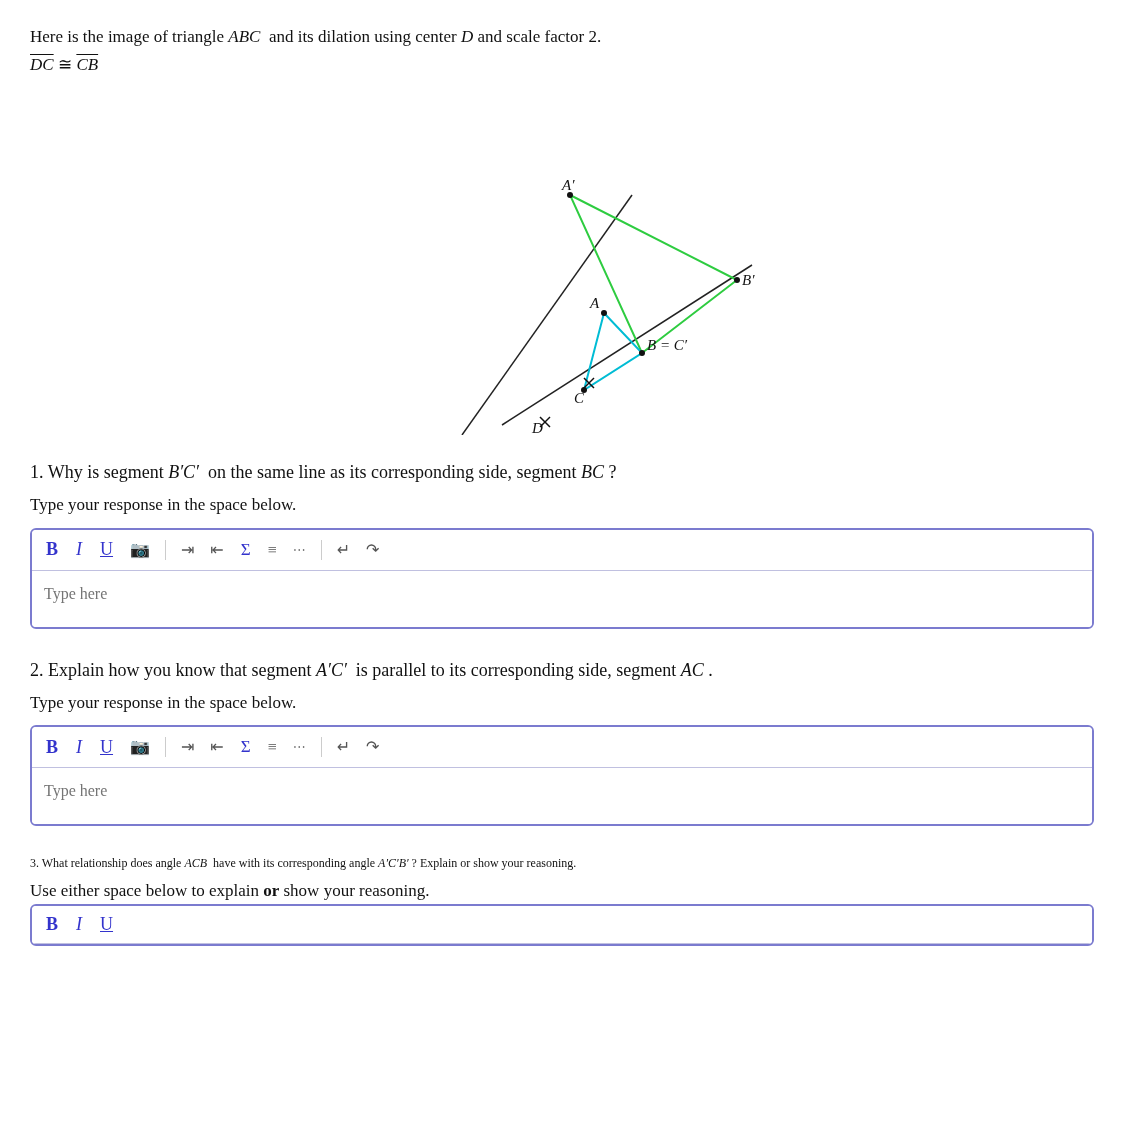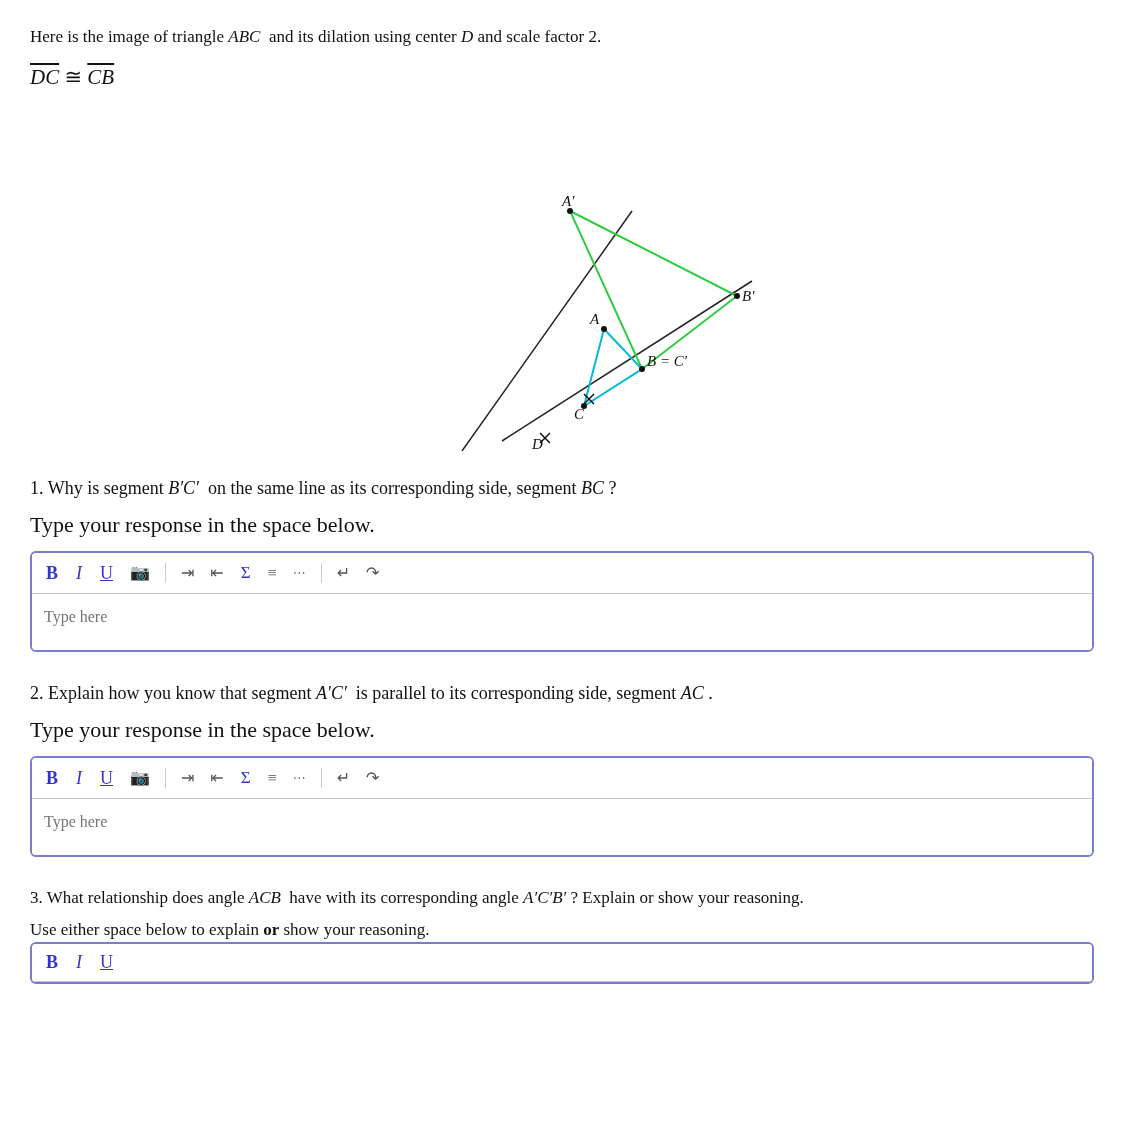--- a/index.html
+++ b/index.html
@@ -7,25 +7,25 @@
       font-family: Georgia, 'Times New Roman', serif;
       background: #fff;
       color: #111;
       width: 1124px;
       min-height: 1136px;
       padding: 24px 30px;
       font-size: 17px;
       line-height: 1.5;
     }
     .intro-text {
-      margin-bottom: 12px;
+      margin-bottom: 2px;
       font-size: 17px;
     }
     .congruence-line {
-      font-size: 21px;
+      font-size: 17px;
       margin-bottom: 18px;
       font-family: Georgia, serif;
     }
     .overline {
       text-decoration: overline;
       font-style: normal;
     }
     .diagram-area {
       width: 100%;
       display: flex;
@@ -34,21 +34,21 @@
     }
     svg.diagram {
       width: 480px;
       height: 340px;
     }
     .question-text {
       font-size: 18px;
       margin-bottom: 6px;
     }
     .response-prompt {
-      font-size: 22px;
+      font-size: 17px;
       margin-bottom: 10px;
     }
     .editor-box {
       border: 2px solid #7b7bcf;
       border-radius: 6px;
       margin-bottom: 28px;
       overflow: hidden;
     }
     .editor-toolbar {
       display: flex;
@@ -91,21 +91,21 @@
     .editor-content input {
       border: none;
       outline: none;
       width: 100%;
       font-size: 16px;
       color: #6d28d9;
       font-family: Georgia, serif;
       background: transparent;
     }
     .q3-section { margin-bottom: 0; }
-    .q3-text { font-size: 17px; margin-bottom: 6px; }
+    .q3-text { font-size: 12px; margin-bottom: 6px; }
     .use-text { font-size: 17px; }
     em { font-style: italic; }
     strong { font-weight: bold; }
     .partial-editor-box {
       border: 2px solid #7b7bcf;
       border-radius: 6px;
       overflow: hidden;
     }
     
   </style>

